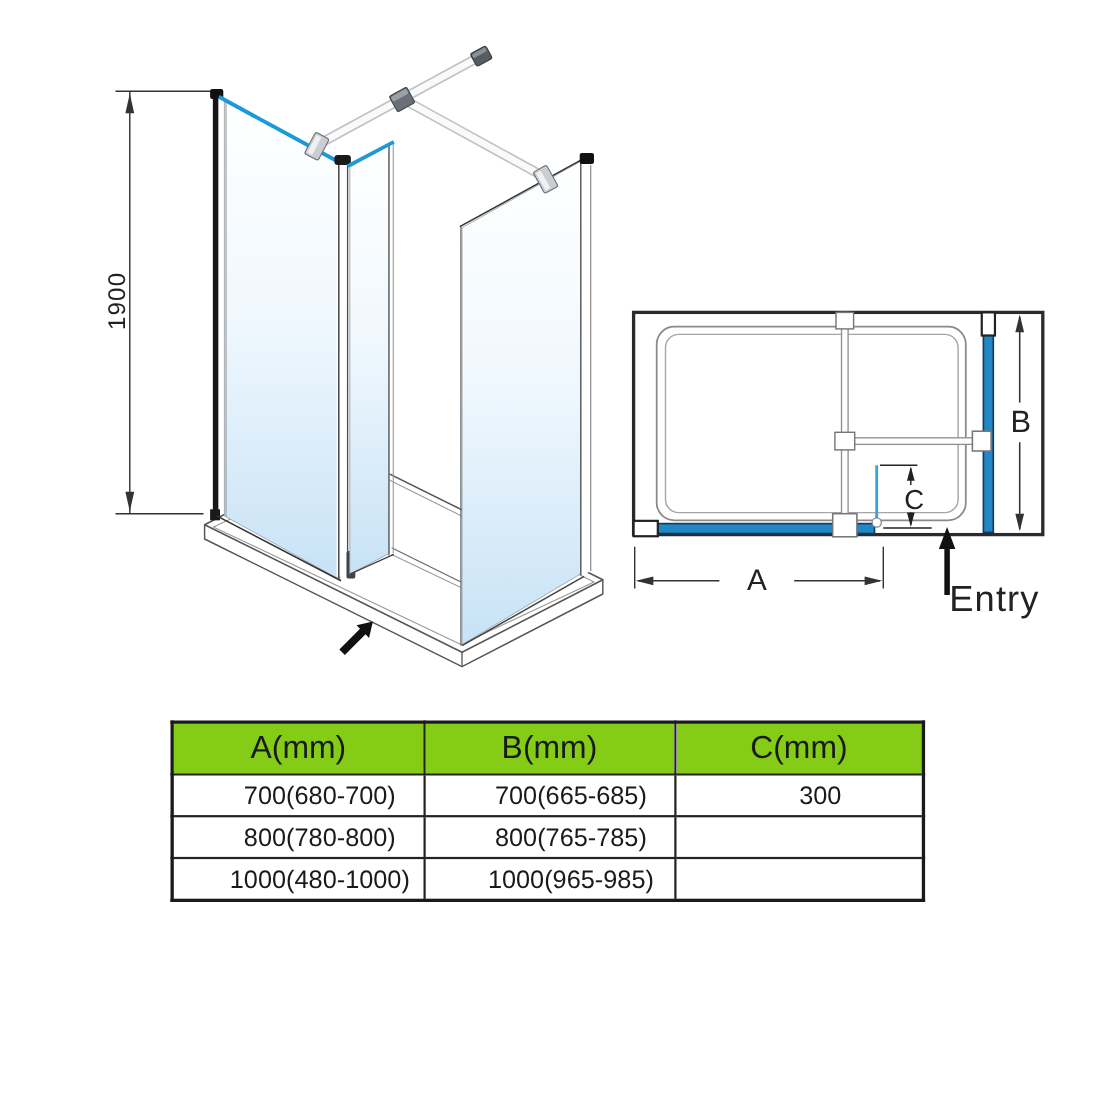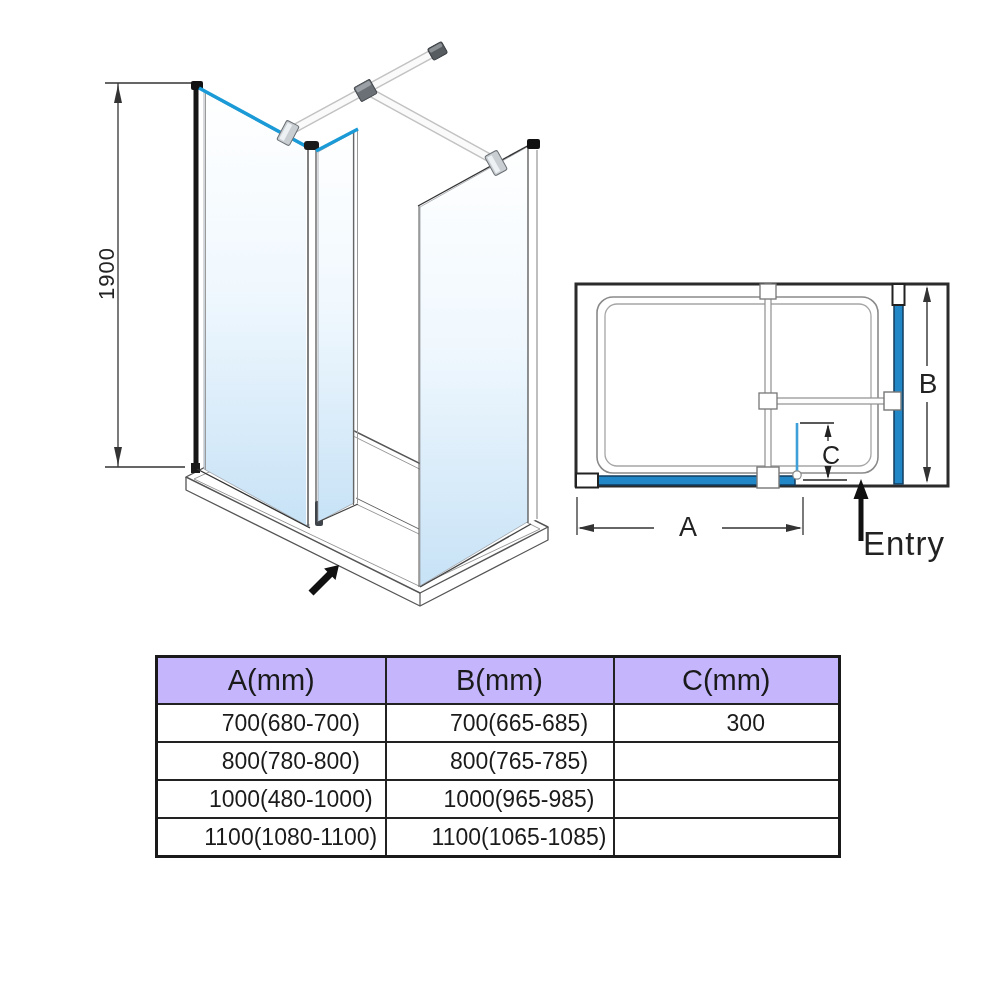--- a/index.html
+++ b/index.html
@@ -10,21 +10,21 @@
   .lbl-1900{left:83px;top:265px;width:48px;font-size:22px;transform:rotate(-90deg);letter-spacing:1px;}
   .lbl-A{left:674px;top:514px;width:28px;font-size:27px;}
   .lbl-B{left:914px;top:370px;width:28px;font-size:28px;}
   .lbl-C{left:819px;top:443px;width:24px;font-size:25px;}
   .lbl-entry{left:852px;top:527px;width:104px;font-size:33px;letter-spacing:1px;}
   
   .size-table{position:absolute;left:155px;top:655px;width:683px;border-collapse:collapse;
               table-layout:fixed;}
   .size-table th,.size-table td{border:2px solid #222;text-align:center;padding:0;
               font-weight:normal;overflow:hidden;white-space:nowrap;}
-  .size-table th{height:45px;background:#c4b5fd;font-size:29px;}
+  .size-table th{height:45px;background:#84cc16;font-size:29px;}
   .size-table td{height:36px;font-size:23px;padding-left:39px;}
   .size-table{border:3px solid #1a1a1a;}
 </style>
 </head>
 <body>
 
 <div class="canvas">
 
   <svg class="diagram-svg" viewBox="0 0 1001 1001">
     <defs>
@@ -203,21 +203,16 @@
       <tr>
         <td>800(780-800)</td>
         <td>800(765-785)</td>
         <td></td>
       </tr>
       <tr>
         <td>1000(480-1000)</td>
         <td>1000(965-985)</td>
         <td></td>
       </tr>
-      <tr>
-        <td>1100(1080-1100)</td>
-        <td>1100(1065-1085)</td>
-        <td></td>
-      </tr>
     </tbody>
   </table>
 
 </div>
 
 </body></html>

